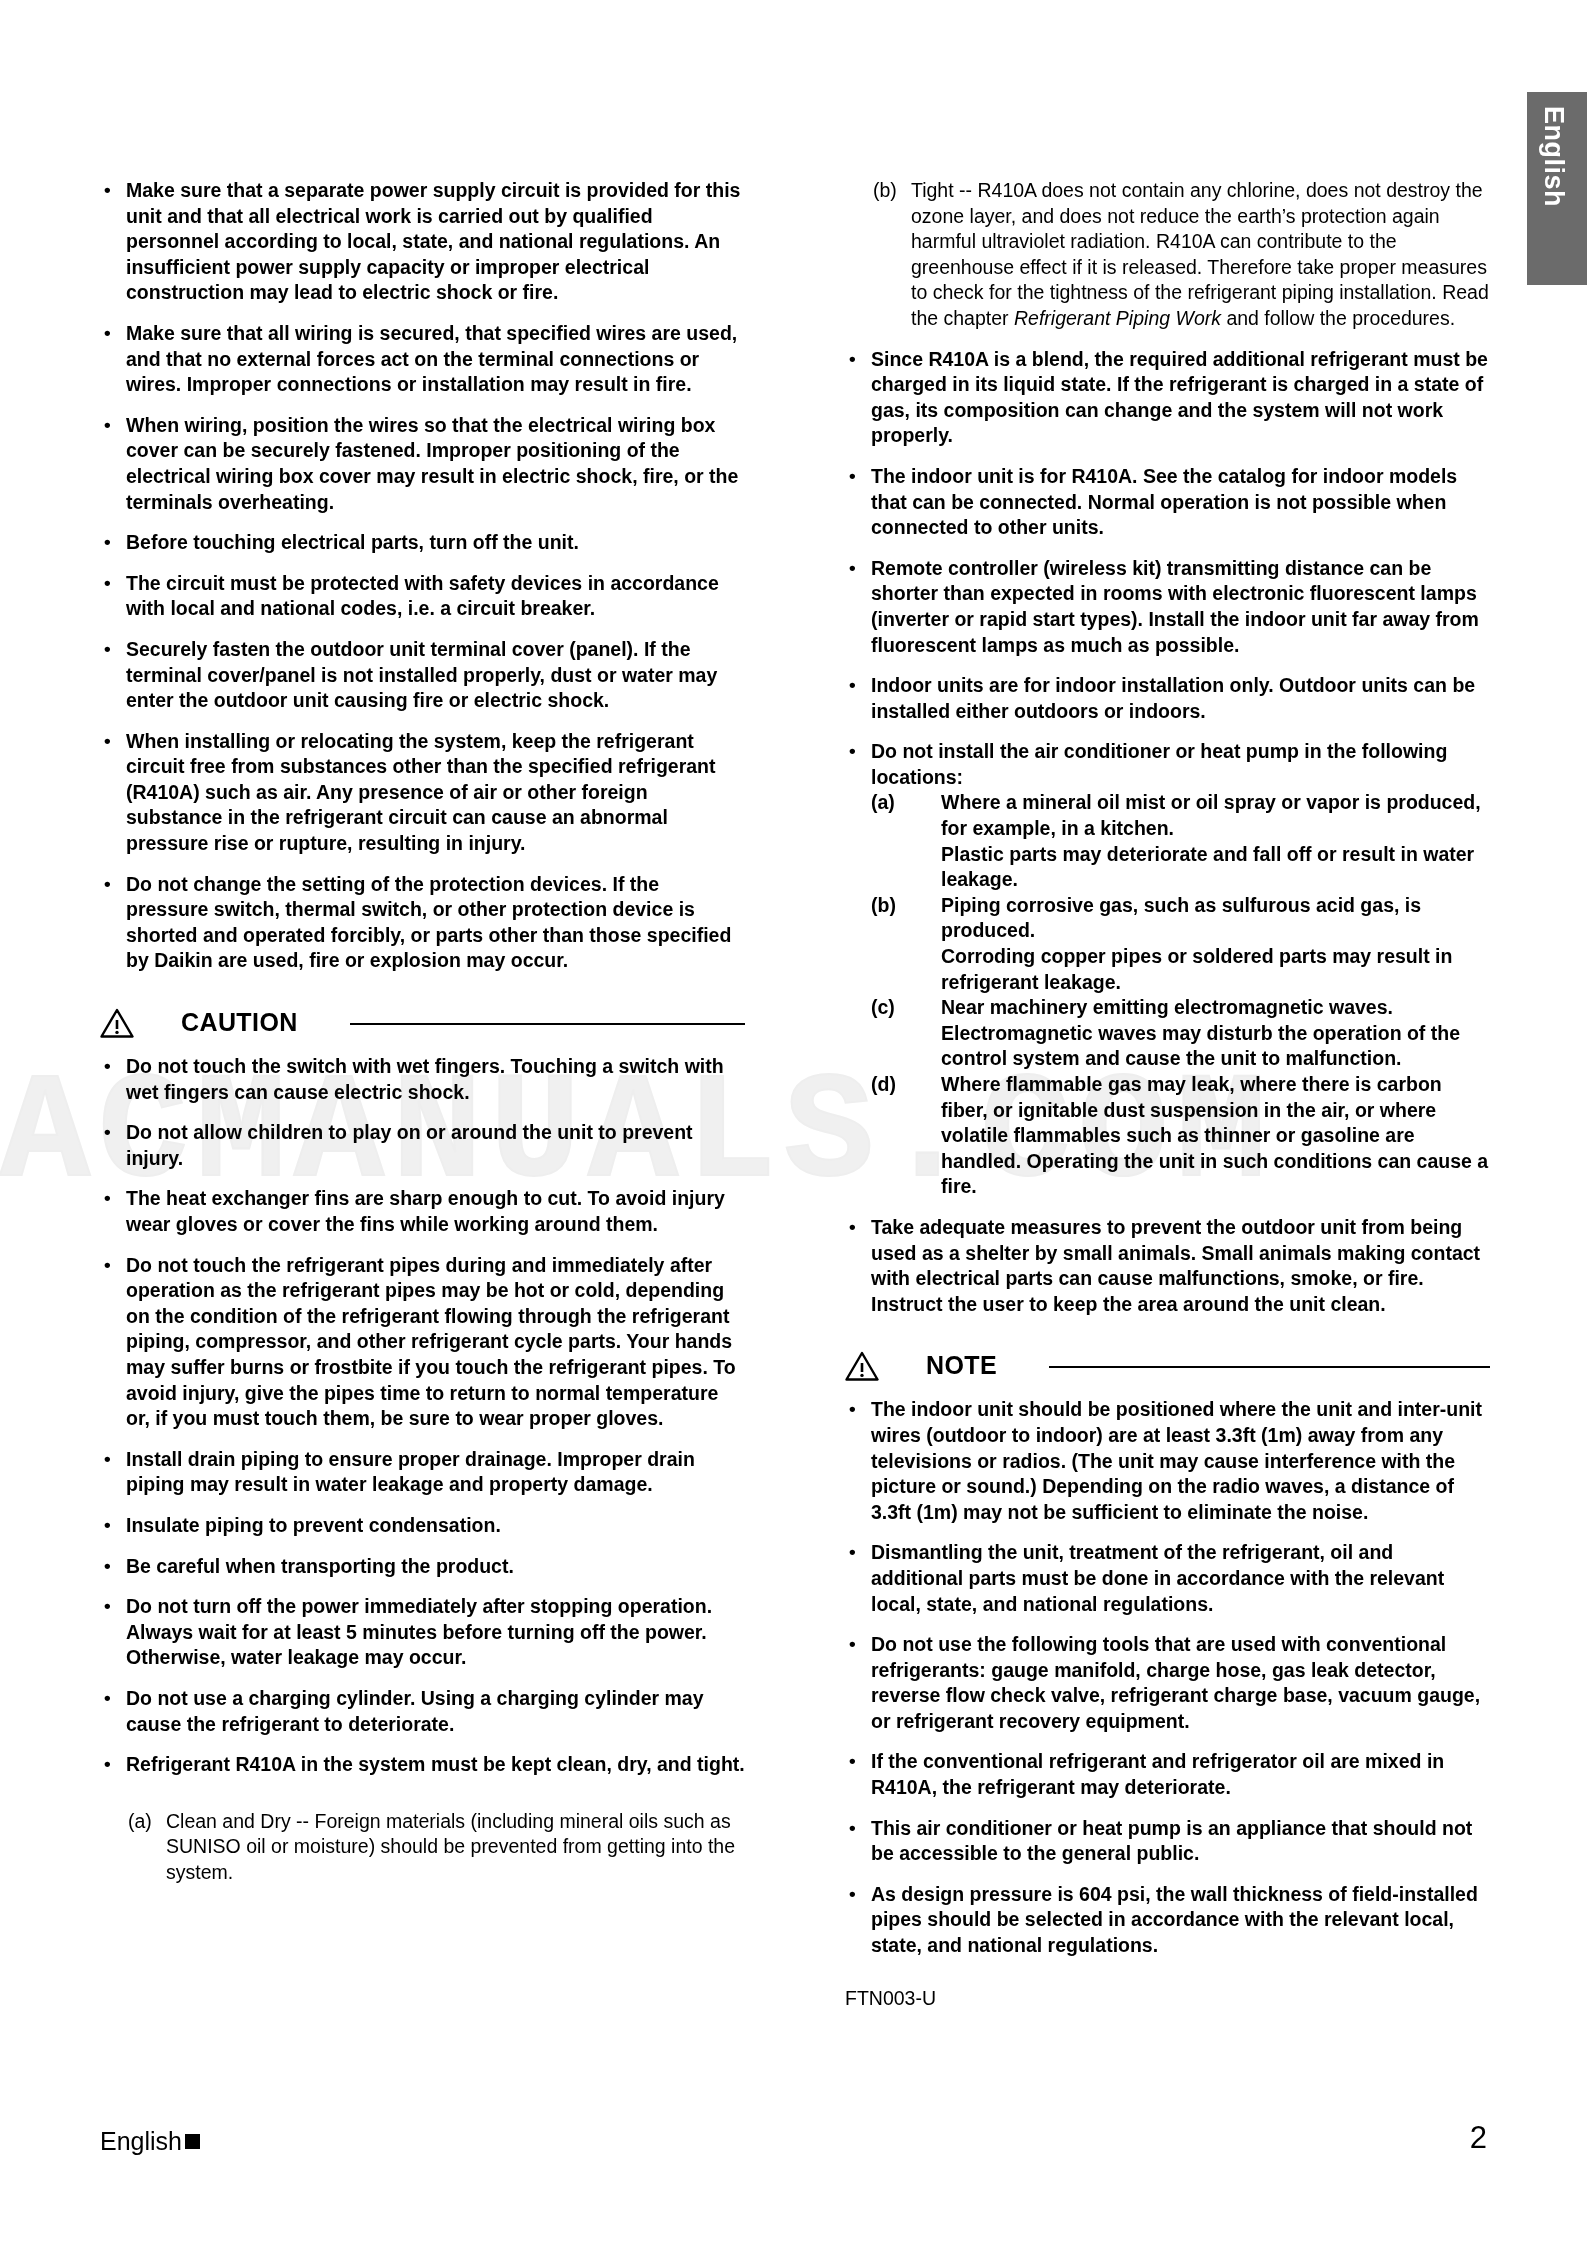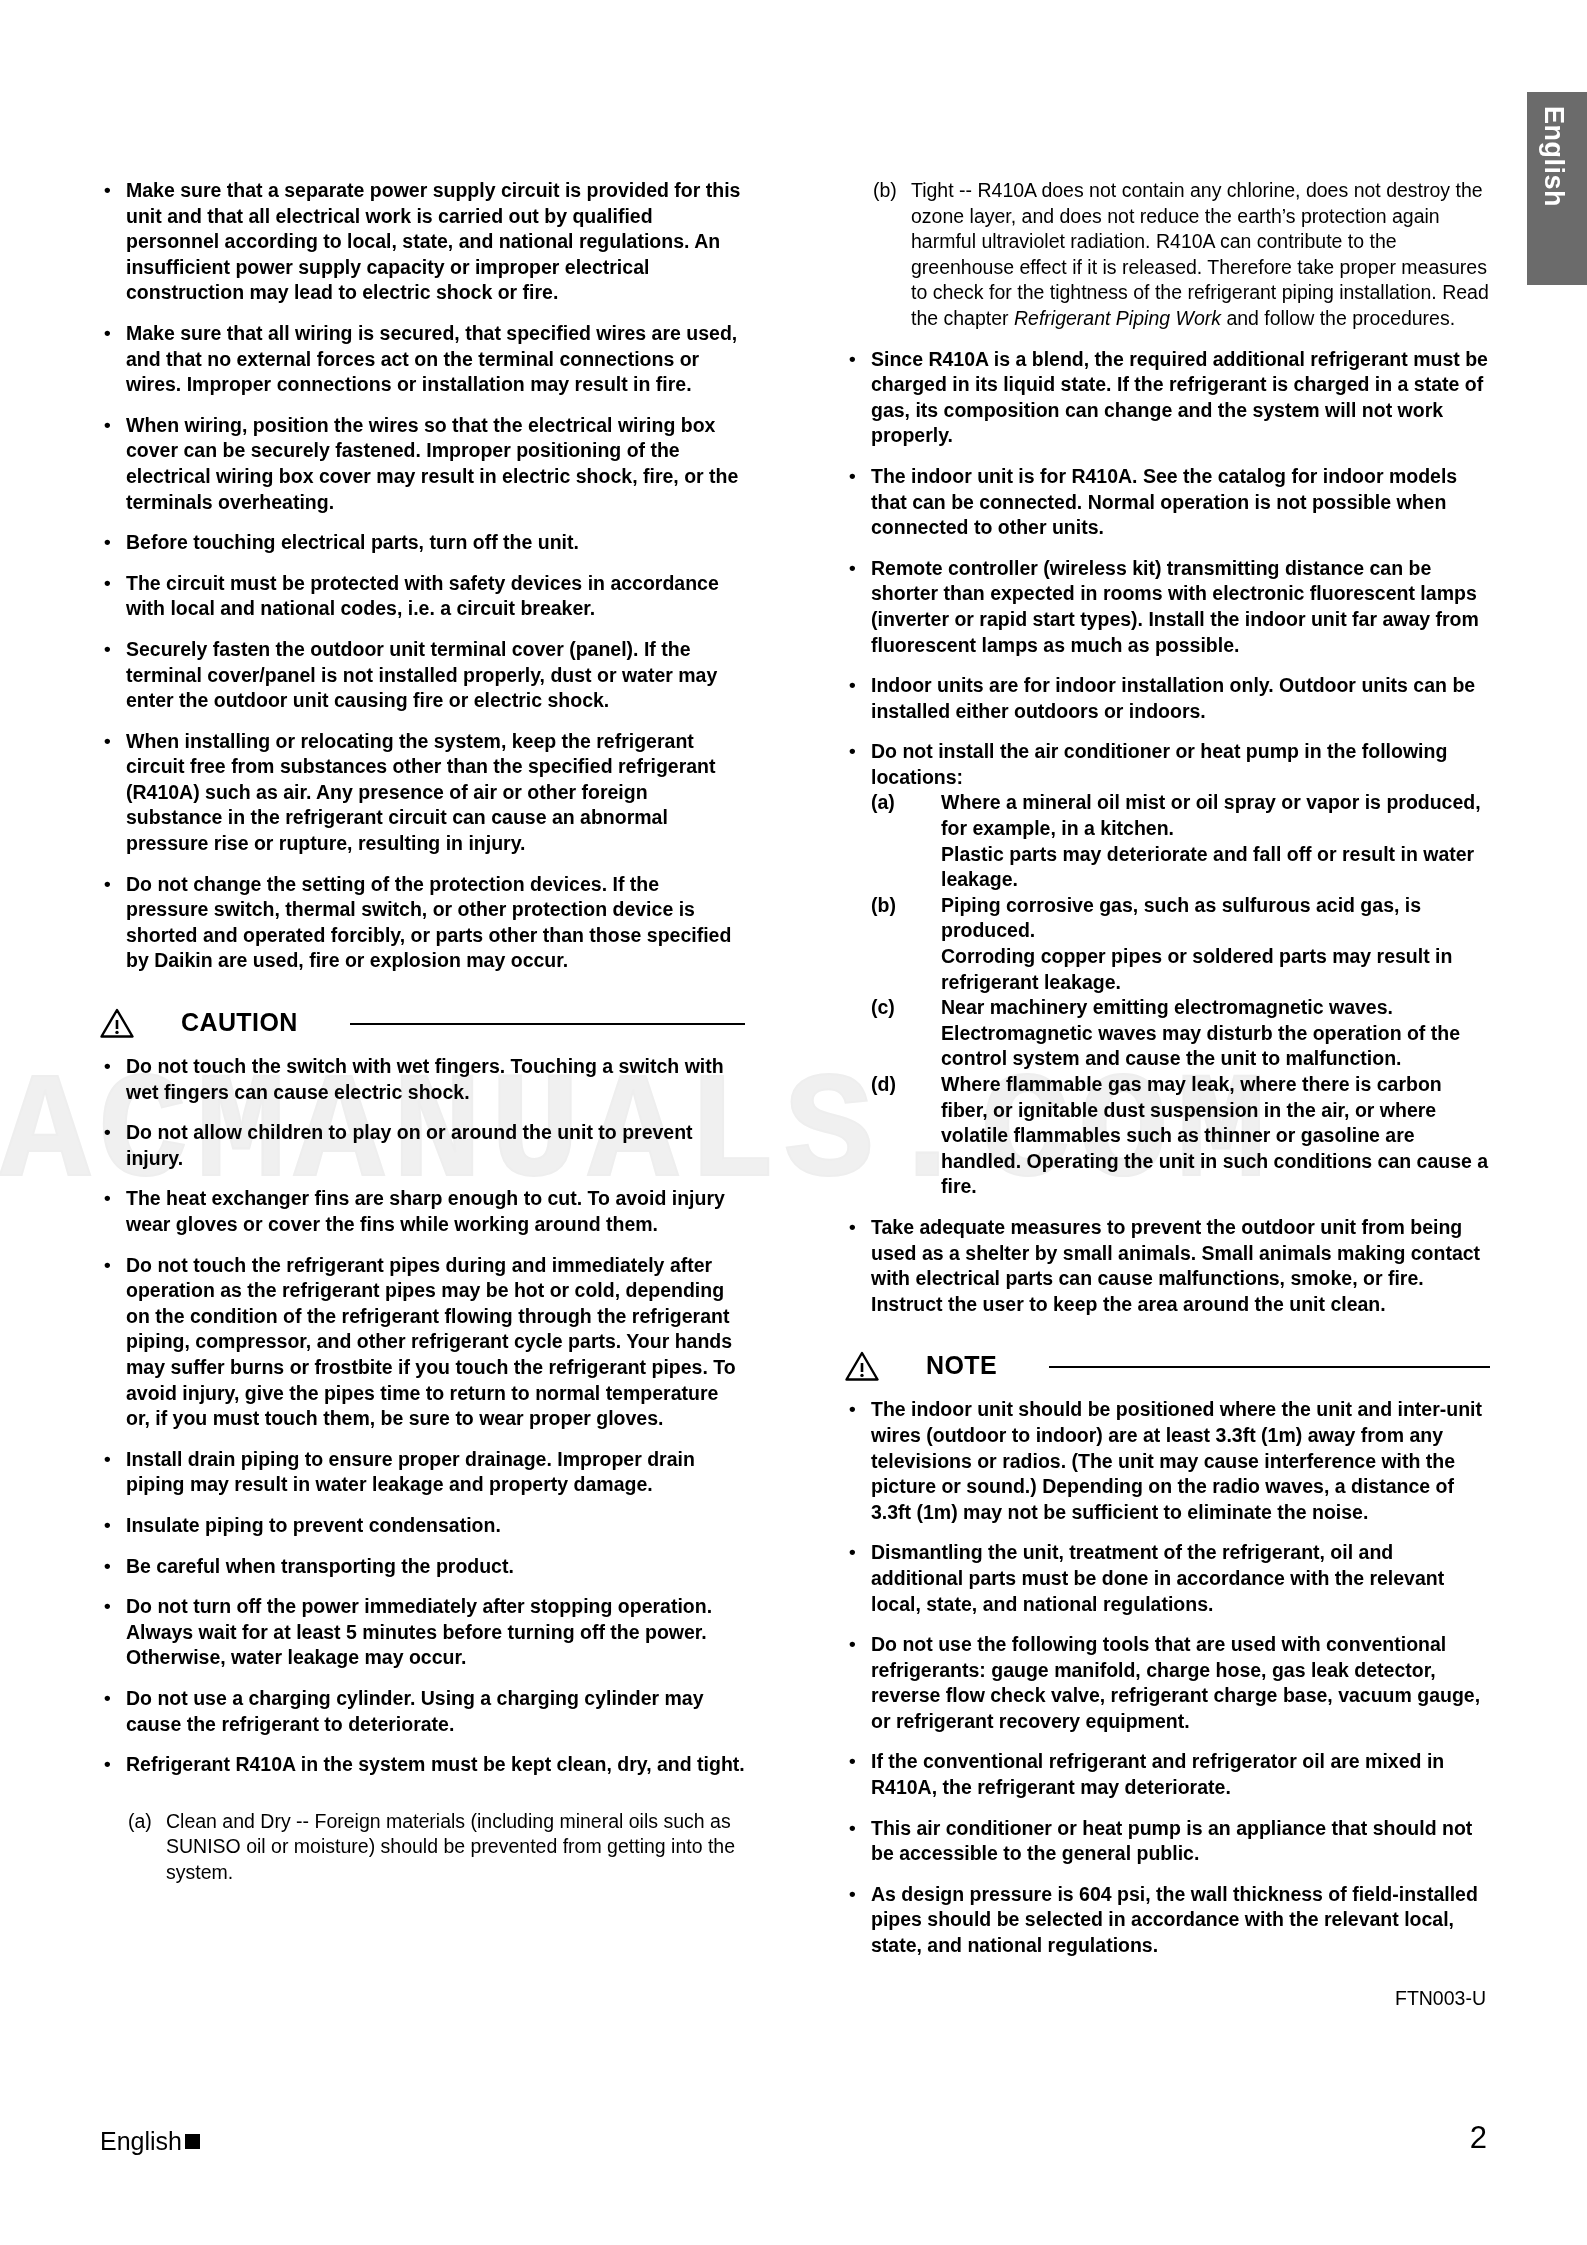--- a/index.html
+++ b/index.html
@@ -167,21 +167,21 @@
   .sec-head .rule {
     flex: 1 1 auto;
     height: 0;
     border-top: 2.5px solid #000;
     margin-left: 12px;
     margin-top: 2px;
   }
 
   
   .doc-code {
-    text-align: right;
+    text-align: left;
     font-size: 19.5px;
     margin-top: 28px;
     padding-right: 4px;
   }
 
   
   .footer {
     position: absolute;
     left: 100px;
     right: 100px;

